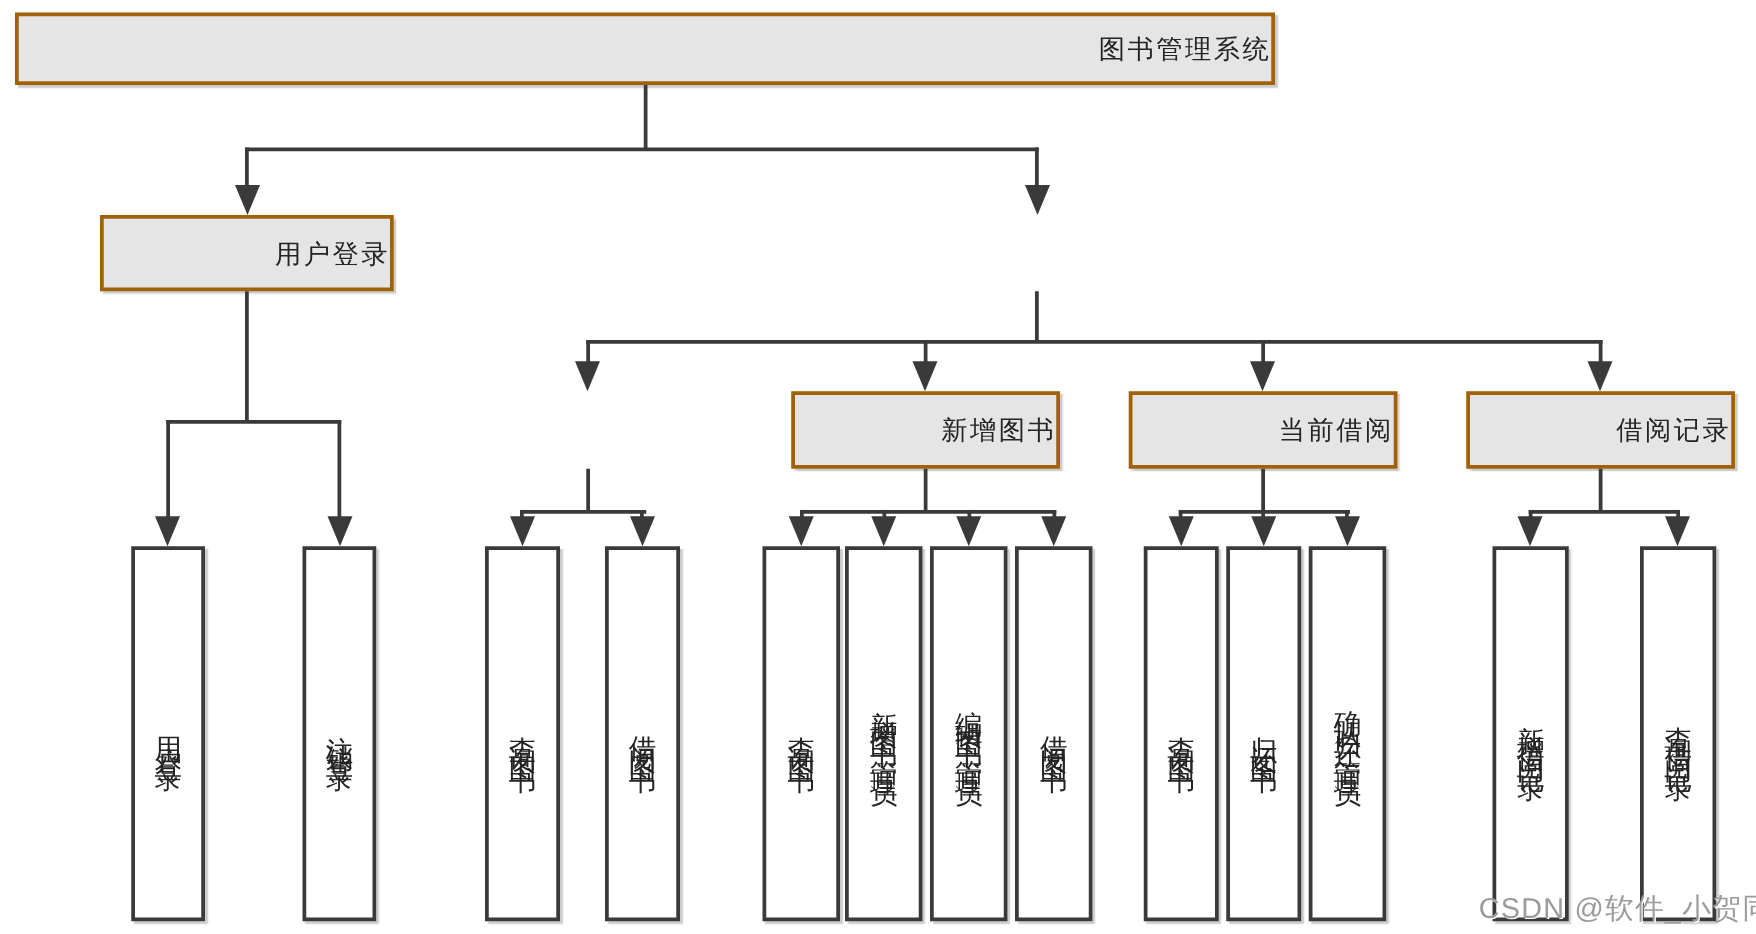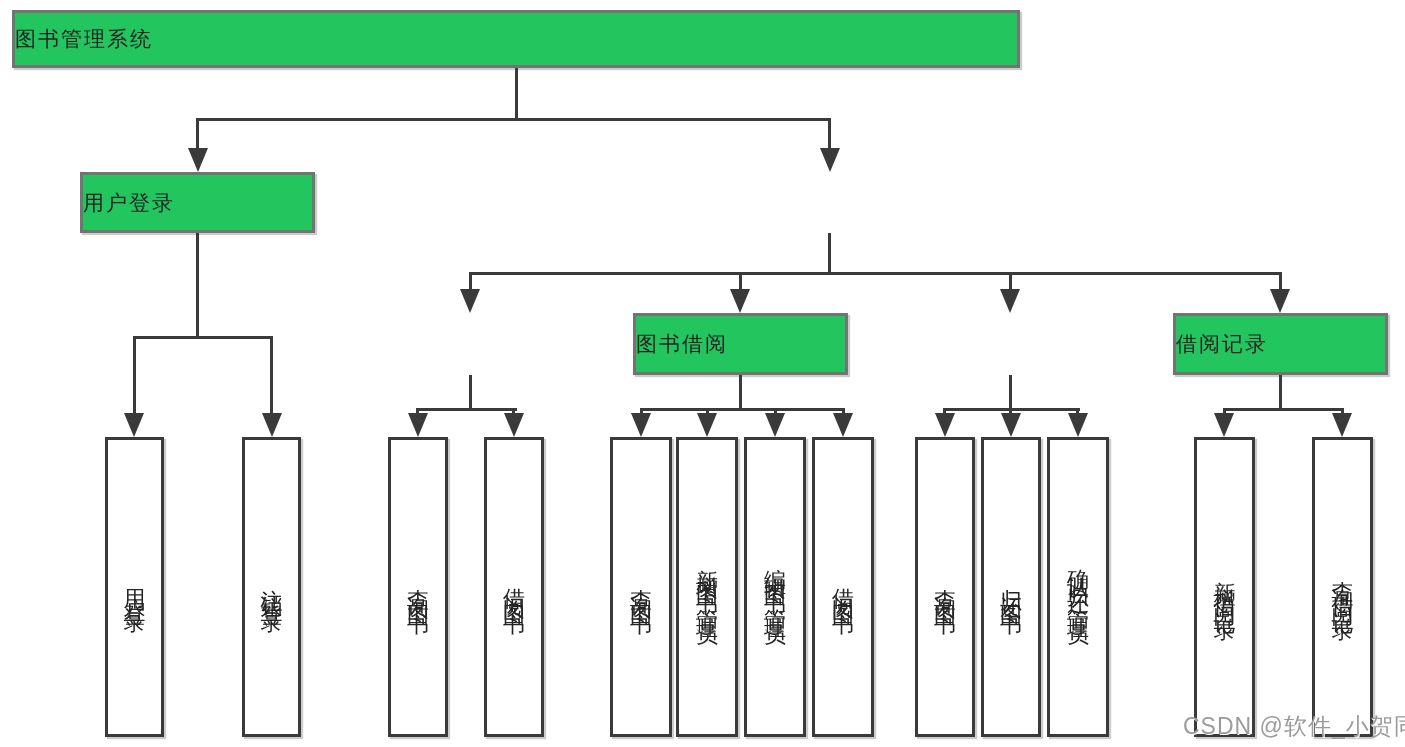--- a/index.html
+++ b/index.html
@@ -1,23 +1,23 @@
 <!DOCTYPE html>
 <html><head>
 <meta charset="utf-8">
 <style>
   html,body{margin:0;padding:0;background:#ffffff;}
   .canvas{
     position:relative;width:1405px;height:747px;background:#ffffff;overflow:hidden;
     font-family:"Liberation Sans","DejaVu Sans",sans-serif;
   }
   .hbox{
-    position:absolute;box-sizing:border-box;background:#22c55e;
-    border:3px solid #737373;box-shadow:2px 2px 1px rgba(110,110,110,.35);
-    display:flex;align-items:center;justify-content:flex-start;
+    position:absolute;box-sizing:border-box;background:#e5e5e5;
+    border:3px solid #a16207;box-shadow:2px 2px 1px rgba(110,110,110,.35);
+    display:flex;align-items:center;justify-content:flex-end;
   }
   .hbox .lbl{font-size:21px;color:#242424;letter-spacing:2px;}
   .vbox{
     position:absolute;box-sizing:border-box;background:#ffffff;
     border:3px solid #3a3a3a;box-shadow:2px 2px 1px rgba(110,110,110,.35);
     display:flex;align-items:center;justify-content:center;
   }
   .vbox .vtext{
     writing-mode:vertical-rl;text-orientation:mixed;
     font-size:22px;color:#242424;letter-spacing:8px;line-height:1;
@@ -67,21 +67,24 @@
   <div class="vline" style="left:469px;top:272px;height:19px;"></div>
   <div class="vline" style="left:739px;top:272px;height:19px;"></div>
   <div class="vline" style="left:1009px;top:272px;height:19px;"></div>
   <div class="vline" style="left:1279px;top:272px;height:19px;"></div>
   <div class="arrow" style="left:460px;top:289px;"></div>
   <div class="arrow" style="left:730px;top:289px;"></div>
   <div class="arrow" style="left:1000px;top:289px;"></div>
   <div class="arrow" style="left:1270px;top:289px;"></div>
 
   <div class="hbox" style="left:633px;top:313px;width:215px;height:62px;">
-    <span class="lbl">图书借阅</span>
+    <span class="lbl">新增图书</span>
+  </div>
+  <div class="hbox" style="left:903px;top:313px;width:215px;height:62px;">
+    <span class="lbl">当前借阅</span>
   </div>
   <div class="hbox" style="left:1173px;top:313px;width:215px;height:62px;">
     <span class="lbl">借阅记录</span>
   </div>
 
   <div class="vline" style="left:469px;top:375px;height:35px;"></div>
   <div class="hline" style="left:416px;top:408px;width:101px;"></div>
   <div class="vline" style="left:416px;top:408px;height:8px;"></div>
   <div class="vline" style="left:512px;top:408px;height:8px;"></div>
   <div class="arrow" style="left:408px;top:413px;"></div>

